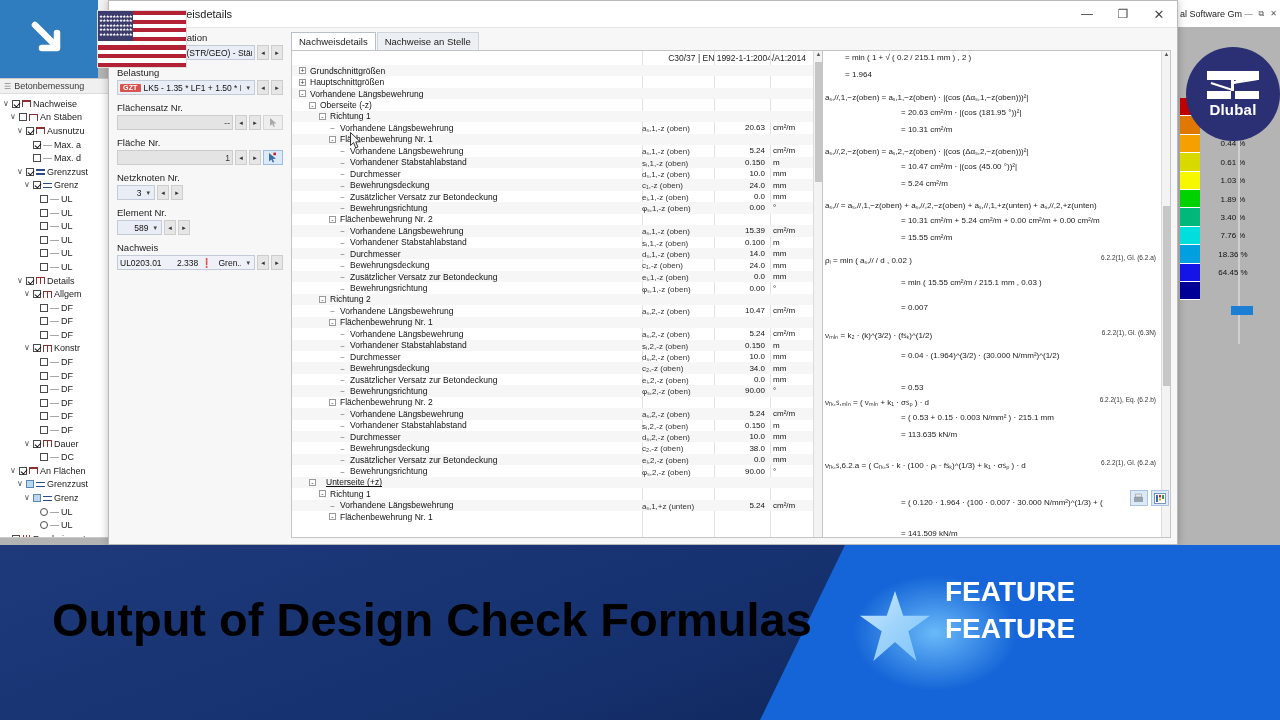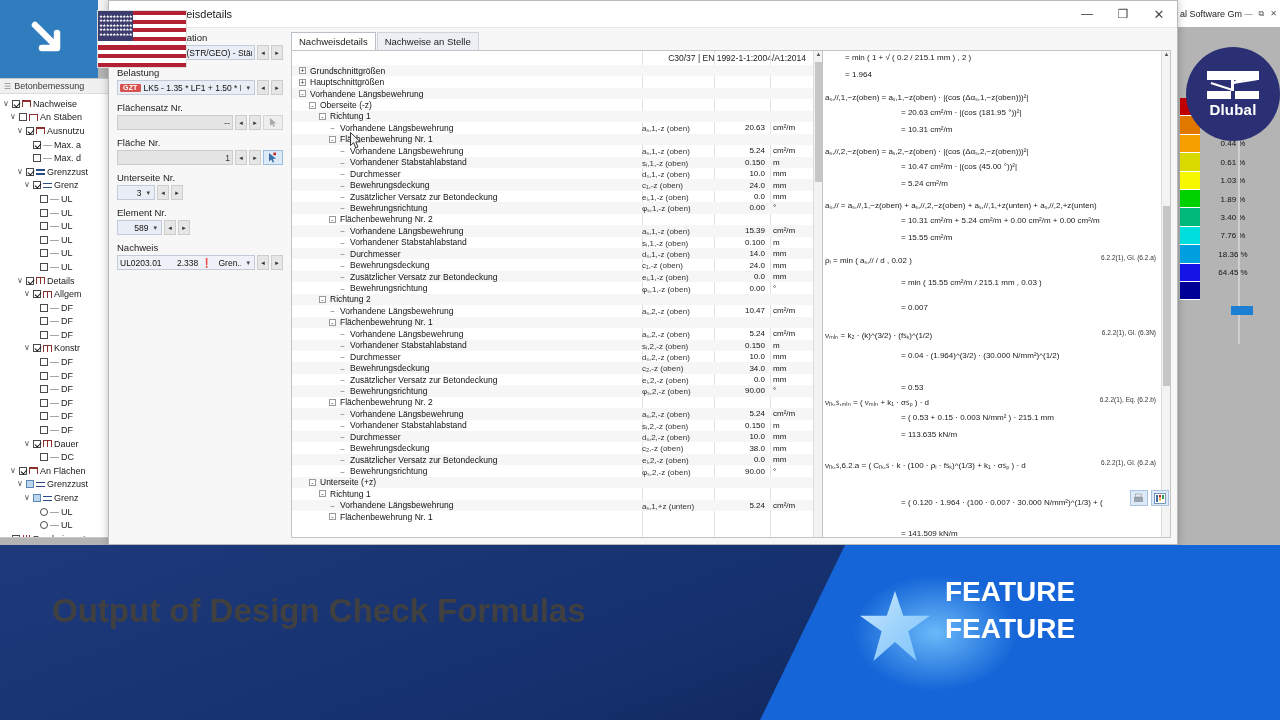--- a/index.html
+++ b/index.html
@@ -601,21 +601,21 @@
             <div class="pickbtn">
               <svg width="12" height="12" viewBox="0 0 12 12">
                   <path d="M2 1 L2 9.5 L4.3 7.4 L5.8 10.6 L7.2 9.9 L5.8 6.9 L9 6.7 Z" fill="#3a6ea5"></path>
                   <rect x="6.4" y="0.6" width="2.6" height="2.6" fill="#cc2222"></rect>
                 </svg>
             </div>
           </div>
         </div>
 
         <div class="fld">
-          <span class="lbl">Unterseite Nr.</span>
+          <span class="lbl">Netzknoten Nr.</span>
           <div class="ctl-row" style="width:66px">
             <div class="combo">
               <span class="txt r">3</span>
               <span class="caret">▾</span>
             </div>
             <div class="spin">◂</div>
             <div class="spin">▸</div>
           </div>
         </div>
 
@@ -1020,21 +1020,21 @@
                   <span class="nm" style="padding-left: 3px;">Bewehrungsrichtung</span>
                   <span class="cells">
                     <span class="c-sym">φₛ,2,-z (oben)</span>
                     <span class="c-val">90.00</span>
                     <span class="c-unit">°</span>
                   </span>
                 </div>
                 <div class="trow alt">
                   <span style="flex: 0 0 16px;"></span>
                   <span class="exp"><b>-</b></span>
-                  <span class="nm" style="padding-left: 3px;">Unterseite (+z)</span>
+                  <span class="nm" style="padding-left: 9px; text-decoration: underline;">Unterseite (+z)</span>
                   <span class="cells">
                     <span class="c-sym"></span>
                     <span class="c-val"></span>
                     <span class="c-unit"></span>
                   </span>
                 </div>
                 <div class="trow">
                   <span style="flex: 0 0 26px;"></span>
                   <span class="exp"><b>-</b></span>
                   <span class="nm" style="padding-left: 3px;">Richtung 1</span>
@@ -1254,20 +1254,20 @@
       </div>
   </div>
 
   <div class="banner">
     <div class="bg-left"></div>
     <div class="bg-right"></div>
     <div class="glow"></div>
     <div style="position:absolute;left:850px;top:28px;width:170px;height:120px">
       <div class="star-shape" style="left:10px;top:18px;"></div>
     </div>
-    <div style="position:absolute;left:52px;top:47px;font-size:33px;color:#404040;font-weight:bold">Output of Design Check Formulas</div>
+    <div style="position:absolute;left:52px;top:47px;font-size:47px;color:#000000;font-weight:bold">Output of Design Check Formulas</div>
     <div style="position:absolute;left:945px;top:32px;color:#fff;font-weight:bold;line-height:1.05">
       <div style="font-size:28px">FEATURE</div>
       <div style="font-size:28px;margin-top:8px">FEATURE</div>
     </div>
   </div>
 
 </div>
 
 </body></html>

